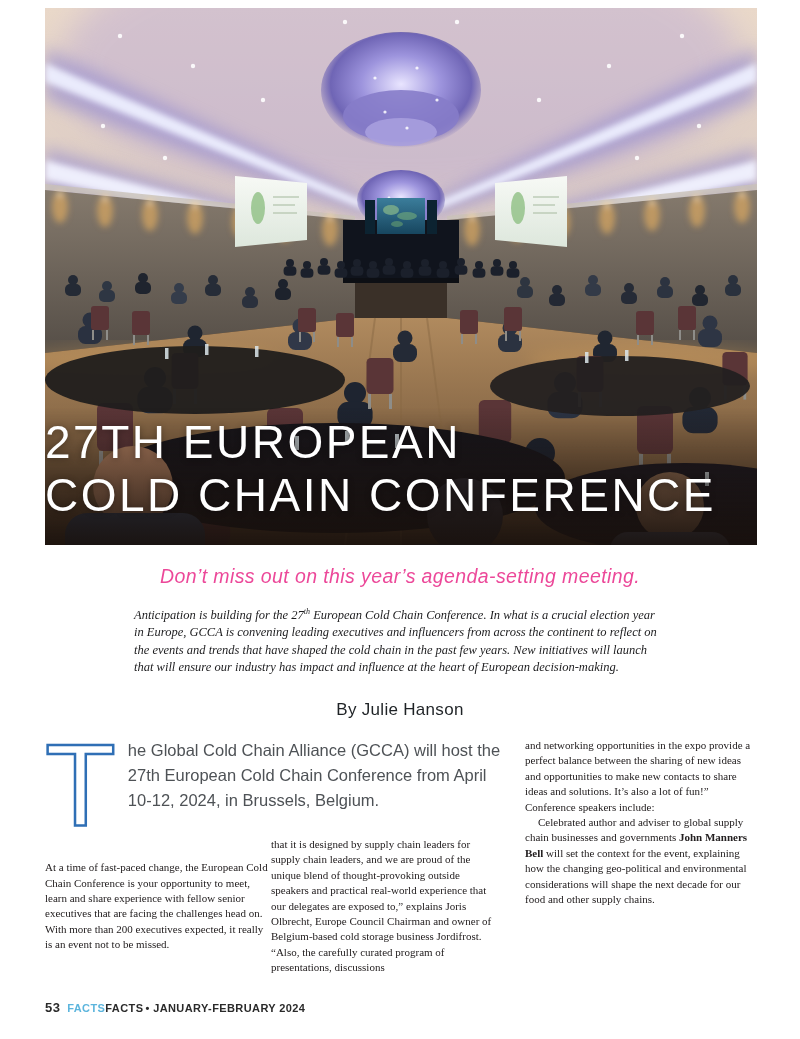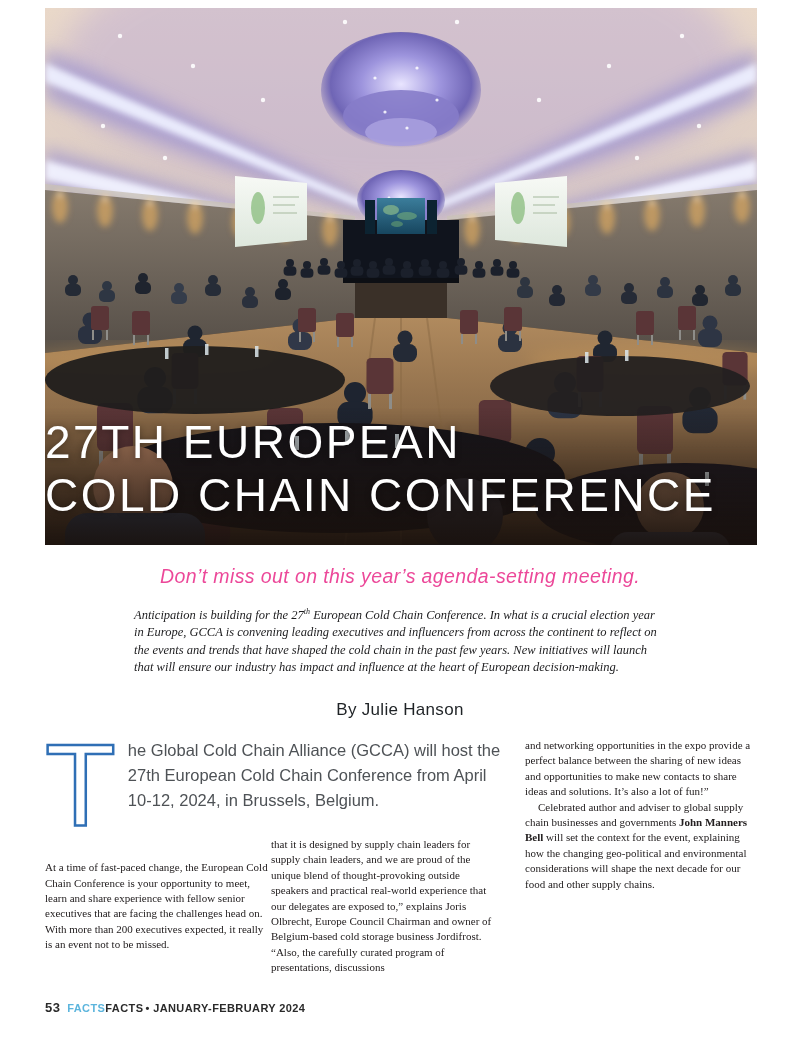--- a/index.html
+++ b/index.html
@@ -329,20 +329,21 @@
         <div class="col">
           <p>At a time of fast-paced change, the European Cold Chain Conference is your opportunity to meet, learn and share experience with fellow senior executives that are facing the challenges head on. With more than 200 executives expected, it really is an event not to be missed.</p>
         </div>
         <div class="col">
           <p>that it is designed by supply chain leaders for supply chain leaders, and we are proud of the unique blend of thought-provoking outside speakers and practical real-world experience that our delegates are exposed to,” explains Joris Olbrecht, Europe Council Chairman and owner of Belgium-based cold storage business Jordifrost. “Also, the carefully curated program of presentations, discussions</p>
         </div>
       </div>
     </div>
     <div class="col right">
       <p>and networking opportunities in the expo provide a perfect balance between the sharing of new ideas and opportunities to make new contacts to share ideas and solutions. It’s also a lot of fun!”</p>
+      <p>Conference speakers include:</p>
       <p class="ind"><span>Celebrated author and adviser to global supply chain businesses and governments </span><b>John Manners Bell</b><span> will set the context for the event, explaining how the changing geo-political and environmental considerations will shape the next decade for our food and other supply chains.</span></p>
     </div>
   </div>
 
   <div class="footer">
     <span class="pg">53</span><span class="brand"><span class="cold">FACTS</span><span class="facts">FACTS</span></span><span class="issue"><span>•</span> <span>JANUARY-FEBRUARY 2024</span></span>
   </div>
 
 </div>
 

